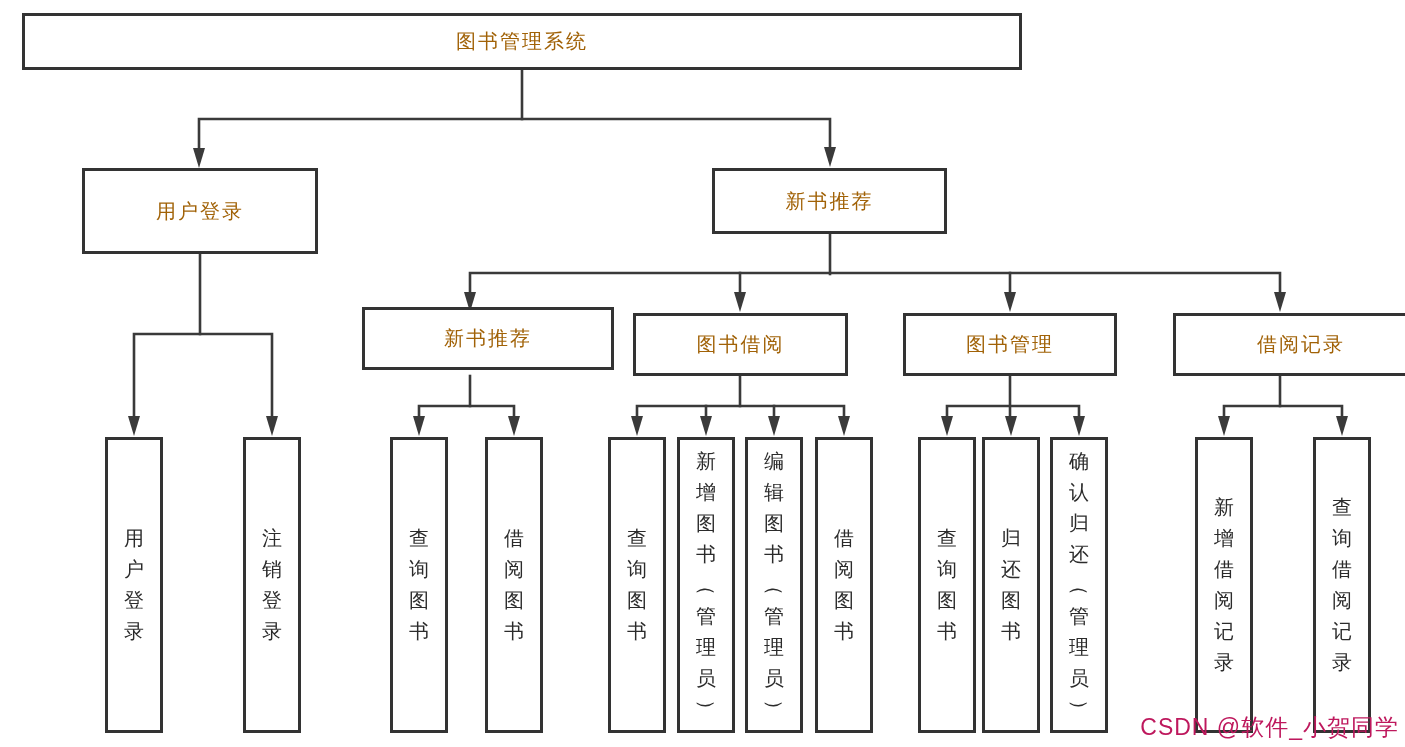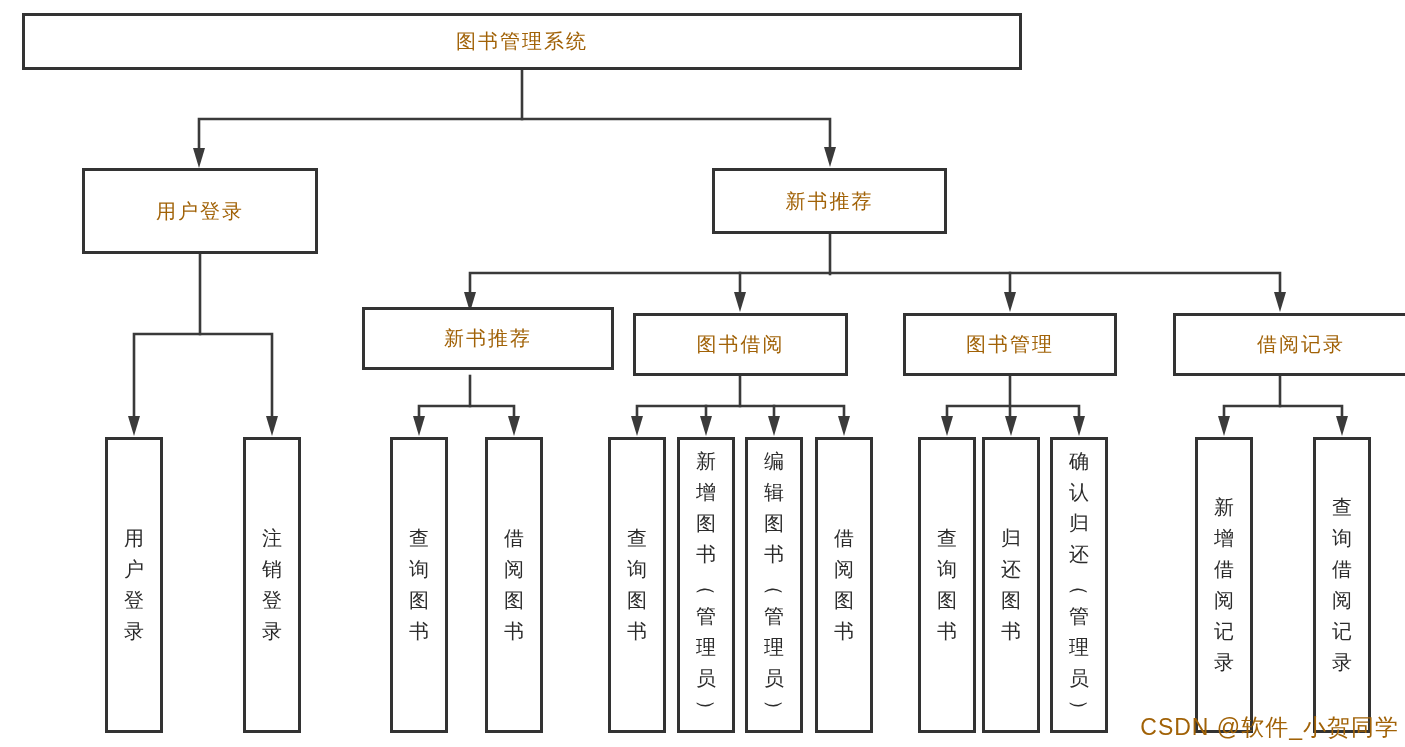--- a/index.html
+++ b/index.html
@@ -13,21 +13,21 @@
   svg.connectors polygon { fill:#3a3a3a; }
   .node {
     position:absolute; background:#ffffff; border:3px solid #333333;
     box-sizing:border-box; display:flex; align-items:center; justify-content:center;
   }
   .h-node span { font-size:20px; letter-spacing:2px; white-space:nowrap; color:#a16207; }
   .v-node { flex-direction:column; }
   .vchar { display:block; width:100%; text-align:center; font-size:20px; height:31px; line-height:31px; color:#2b2b2b; }
   .vchar.rot { transform:rotate(90deg); }
   .watermark {
-    position:absolute; right:6px; bottom:4px; font-size:23px; color:#a16207;
+    position:absolute; right:6px; bottom:4px; font-size:23px; color:#be185d;
     letter-spacing:1px; white-space:nowrap;
   }
 </style>
 </head>
 <body>
 
 <div class="canvas">
 
   <svg class="connectors" viewBox="0 0 1405 747">
 

